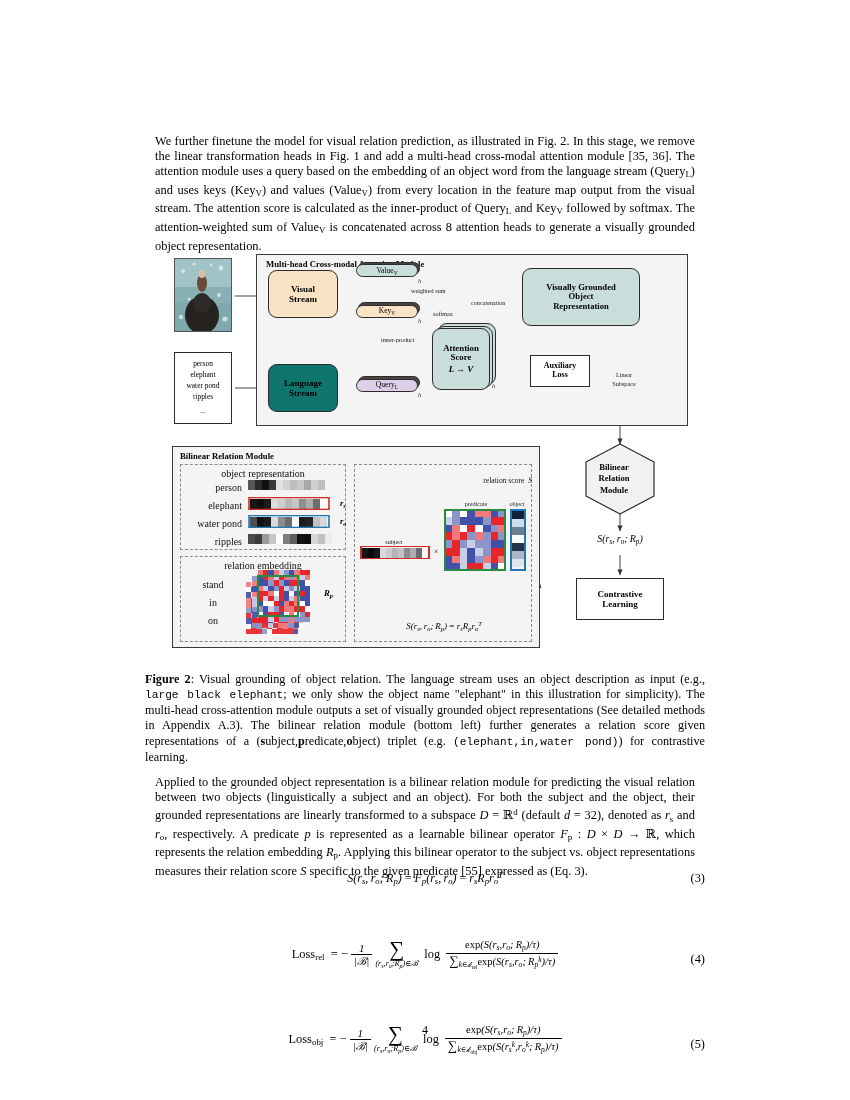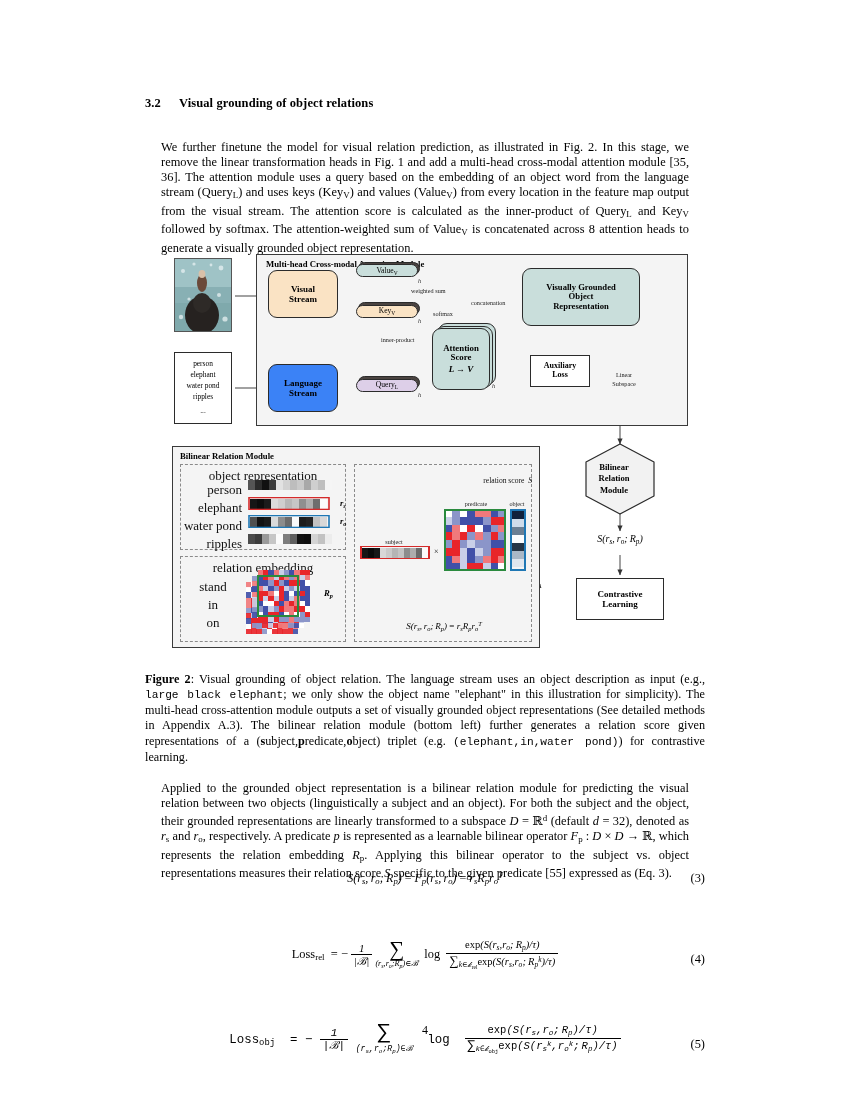--- a/index.html
+++ b/index.html
@@ -4,21 +4,21 @@
 <style>
   html,body{margin:0;padding:0;background:#ffffff;}
   body{width:850px;height:1100px;position:relative;
        font-family:"Liberation Serif","DejaVu Serif",serif;color:#000;}
   .page{position:absolute;left:0;top:0;width:850px;height:1100px;overflow:hidden;}
 
   
   .col{position:absolute;left:145px;width:560px;}
   h2.sec{font-size:12.5px;font-weight:bold;margin:0;letter-spacing:.1px;}
   h2.sec .num{display:inline-block;width:34px;}
-  p.body{font-size:12.4px;line-height:15.1px;text-align:justify;margin:16px;
+  p.body{font-size:12.4px;line-height:15.1px;text-align:justify;margin:10px;
          text-justify:inter-word;}
   .mono{font-family:"Liberation Mono","DejaVu Sans Mono",monospace;font-size:11.2px;}
   i.it{font-style:italic;}
   .sub{font-size:.72em;vertical-align:-.28em;}
   .sup{font-size:.72em;vertical-align:.45em;}
   .cap{font-size:12.2px;line-height:15.1px;text-align:justify;}
   .pageno{position:absolute;left:0;top:1023px;width:850px;text-align:center;font-size:12px;}
 
   
   .math{font-family:"Liberation Serif","DejaVu Serif",serif;font-style:italic;}
@@ -38,44 +38,39 @@
   .box{position:absolute;box-sizing:border-box;}
   .outer{border:1px solid #3a3a3a;background:#f4f4f4;}
   .dashbox{border:1px dashed #8a8a8a;background:#f4f4f4;}
   .plain{border:1px solid #2b2b2b;background:#ffffff;}
   .rnd{border-radius:9px;border:1.2px solid #2b2b2b;}
   .lbl{position:absolute;box-sizing:border-box;display:flex;align-items:center;
        justify-content:center;text-align:center;line-height:1.12;}
   .ttl{position:absolute;font-weight:bold;font-size:8.7px;}
 
   .cap-s{position:absolute;font-size:6.2px;color:#222;}
-  .cap-m{position:absolute;font-size:13px;color:#111;}
+  .cap-m{position:absolute;font-size:10px;color:#111;}
 
   
   .pill{position:absolute;box-sizing:border-box;border:1.1px solid #2b2b2b;border-radius:7px;
         display:flex;align-items:center;justify-content:center;font-size:7.6px;}
 
   svg.ov{position:absolute;left:0;top:0;width:520px;height:400px;overflow:visible;}
 
   
   .photo{position:absolute;border:1.3px solid #555;box-sizing:border-box;overflow:hidden;}
 
   .hexlabel{position:absolute;display:flex;flex-direction:column;align-items:center;
             justify-content:center;font-weight:bold;font-size:8.6px;line-height:1.32;}
 </style>
 </head>
 <body>
 
 <div class="page">
 
-  <div class="col" style="top:96px;">
-    <h2 class="sec">
-      <span class="num">3.2</span><span>Visual grounding of object relations</span>
-    </h2>
-  </div>
 
   <div class="col" style="top:124px;">
     <p class="body">We further finetune the model for visual relation prediction, as illustrated in Fig. 2. In this stage, we remove the linear transformation heads in Fig. 1 and add a multi-head cross-modal attention module [35, 36]. The attention module uses a query based on the embedding of an object word from the language stream (Query<span class="sub it">L</span>) and uses keys (Key<span class="sub it">V</span>) and values (Value<span class="sub it">V</span>) from every location in the feature map output from the visual stream. The attention score is calculated as the inner-product of Query<span class="sub it">L</span> and Key<span class="sub it">V</span> followed by softmax. The attention-weighted sum of Value<span class="sub it">V</span> is concatenated across 8 attention heads to generate a visually grounded object representation.</p>
   </div>
 
   <div class="fig">
 
     <svg class="ov" viewBox="0 0 520 400">
       <defs>
         <marker id="ah" markerWidth="7" markerHeight="7" refX="5.6" refY="2.6" orient="auto">
@@ -171,21 +166,21 @@
         <div style="margin-top:3px;">...</div>
       </div>
     </div>
 
     <div class="lbl rnd" style="left:100px;top:22px;width:70px;height:48px;background:#fae3c4;
          flex-direction:column;font-weight:bold;font-size:9px;">
       <span>Visual</span>
       <span>Stream</span>
     </div>
 
-    <div class="lbl rnd" style="left:100px;top:116px;width:70px;height:48px;background:#3b82f6;
+    <div class="lbl rnd" style="left:100px;top:116px;width:70px;height:48px;background:#0f766e;
          flex-direction:column;font-weight:bold;font-size:9px;">
       <span>Language</span>
       <span>Stream</span>
     </div>
 
     <div>
       <div class="pill" style="left:190px;top:13.5px;width:62px;height:13px;background:#4a4340;border-color:#2b2b2b;"></div>
       <div class="pill" style="left:188px;top:16px;width:62px;height:13px;background:#c9dedb;">
         <span><span>Value</span><span class="sub it">V</span></span>
       </div>
@@ -807,21 +802,21 @@
       <span class="rom">&nbsp;log&nbsp;</span>
       <span class="frac" style="font-size:10.5px;">
         <span class="n"><span class="rom">exp</span>(S(<i>r</i><span class="sub">s</span>,<i>r</i><span class="sub">o</span>; <i>R</i><span class="sub">p</span>)/τ)</span>
         <span class="d"><span style="font-size:13px;" class="rom">∑</span><span class="sub"><i>k</i>∈𝓀<span class="sub rom">rel</span></span><span class="rom">exp</span>(S(<i>r</i><span class="sub">s</span>,<i>r</i><span class="sub">o</span>; <i>R</i><span class="sub">p</span><span class="sup">k</span>)/τ)</span>
       </span>
     </span>
     <span class="eqnum">(4)</span>
   </div>
 
   <div class="col eqrow" style="top:968px;height:40px;">
-    <span class="math" style="font-size:12.4px;font-family:Liberation Mono, monospace;">
+    <span class="math" style="font-size:12.4px;">
       <span class="rom">Loss</span><span class="sub rom">obj</span>
       <span class="rom">&nbsp;=&nbsp;−</span>
       <span class="frac" style="font-size:11px;"><span class="n">1</span><span class="d">|ℬ|</span></span>
       <span class="sumwrap"><span class="bigsum">∑</span><span class="lim">(<i>r</i><span class="sub">s</span>,<i>r</i><span class="sub">o</span>;<i>R</i><span class="sub">p</span>)∈ℬ</span></span>
       <span class="rom">&nbsp;log&nbsp;</span>
       <span class="frac" style="font-size:10.5px;">
         <span class="n"><span class="rom">exp</span>(S(<i>r</i><span class="sub">s</span>,<i>r</i><span class="sub">o</span>; <i>R</i><span class="sub">p</span>)/τ)</span>
         <span class="d"><span style="font-size:13px;" class="rom">∑</span><span class="sub"><i>k</i>∈𝓀<span class="sub rom">obj</span></span><span class="rom">exp</span>(S(<i>r</i><span class="sub">s</span><span class="sup">k</span>,<i>r</i><span class="sub">o</span><span class="sup">k</span>; <i>R</i><span class="sub">p</span>)/τ)</span>
       </span>
     </span>

